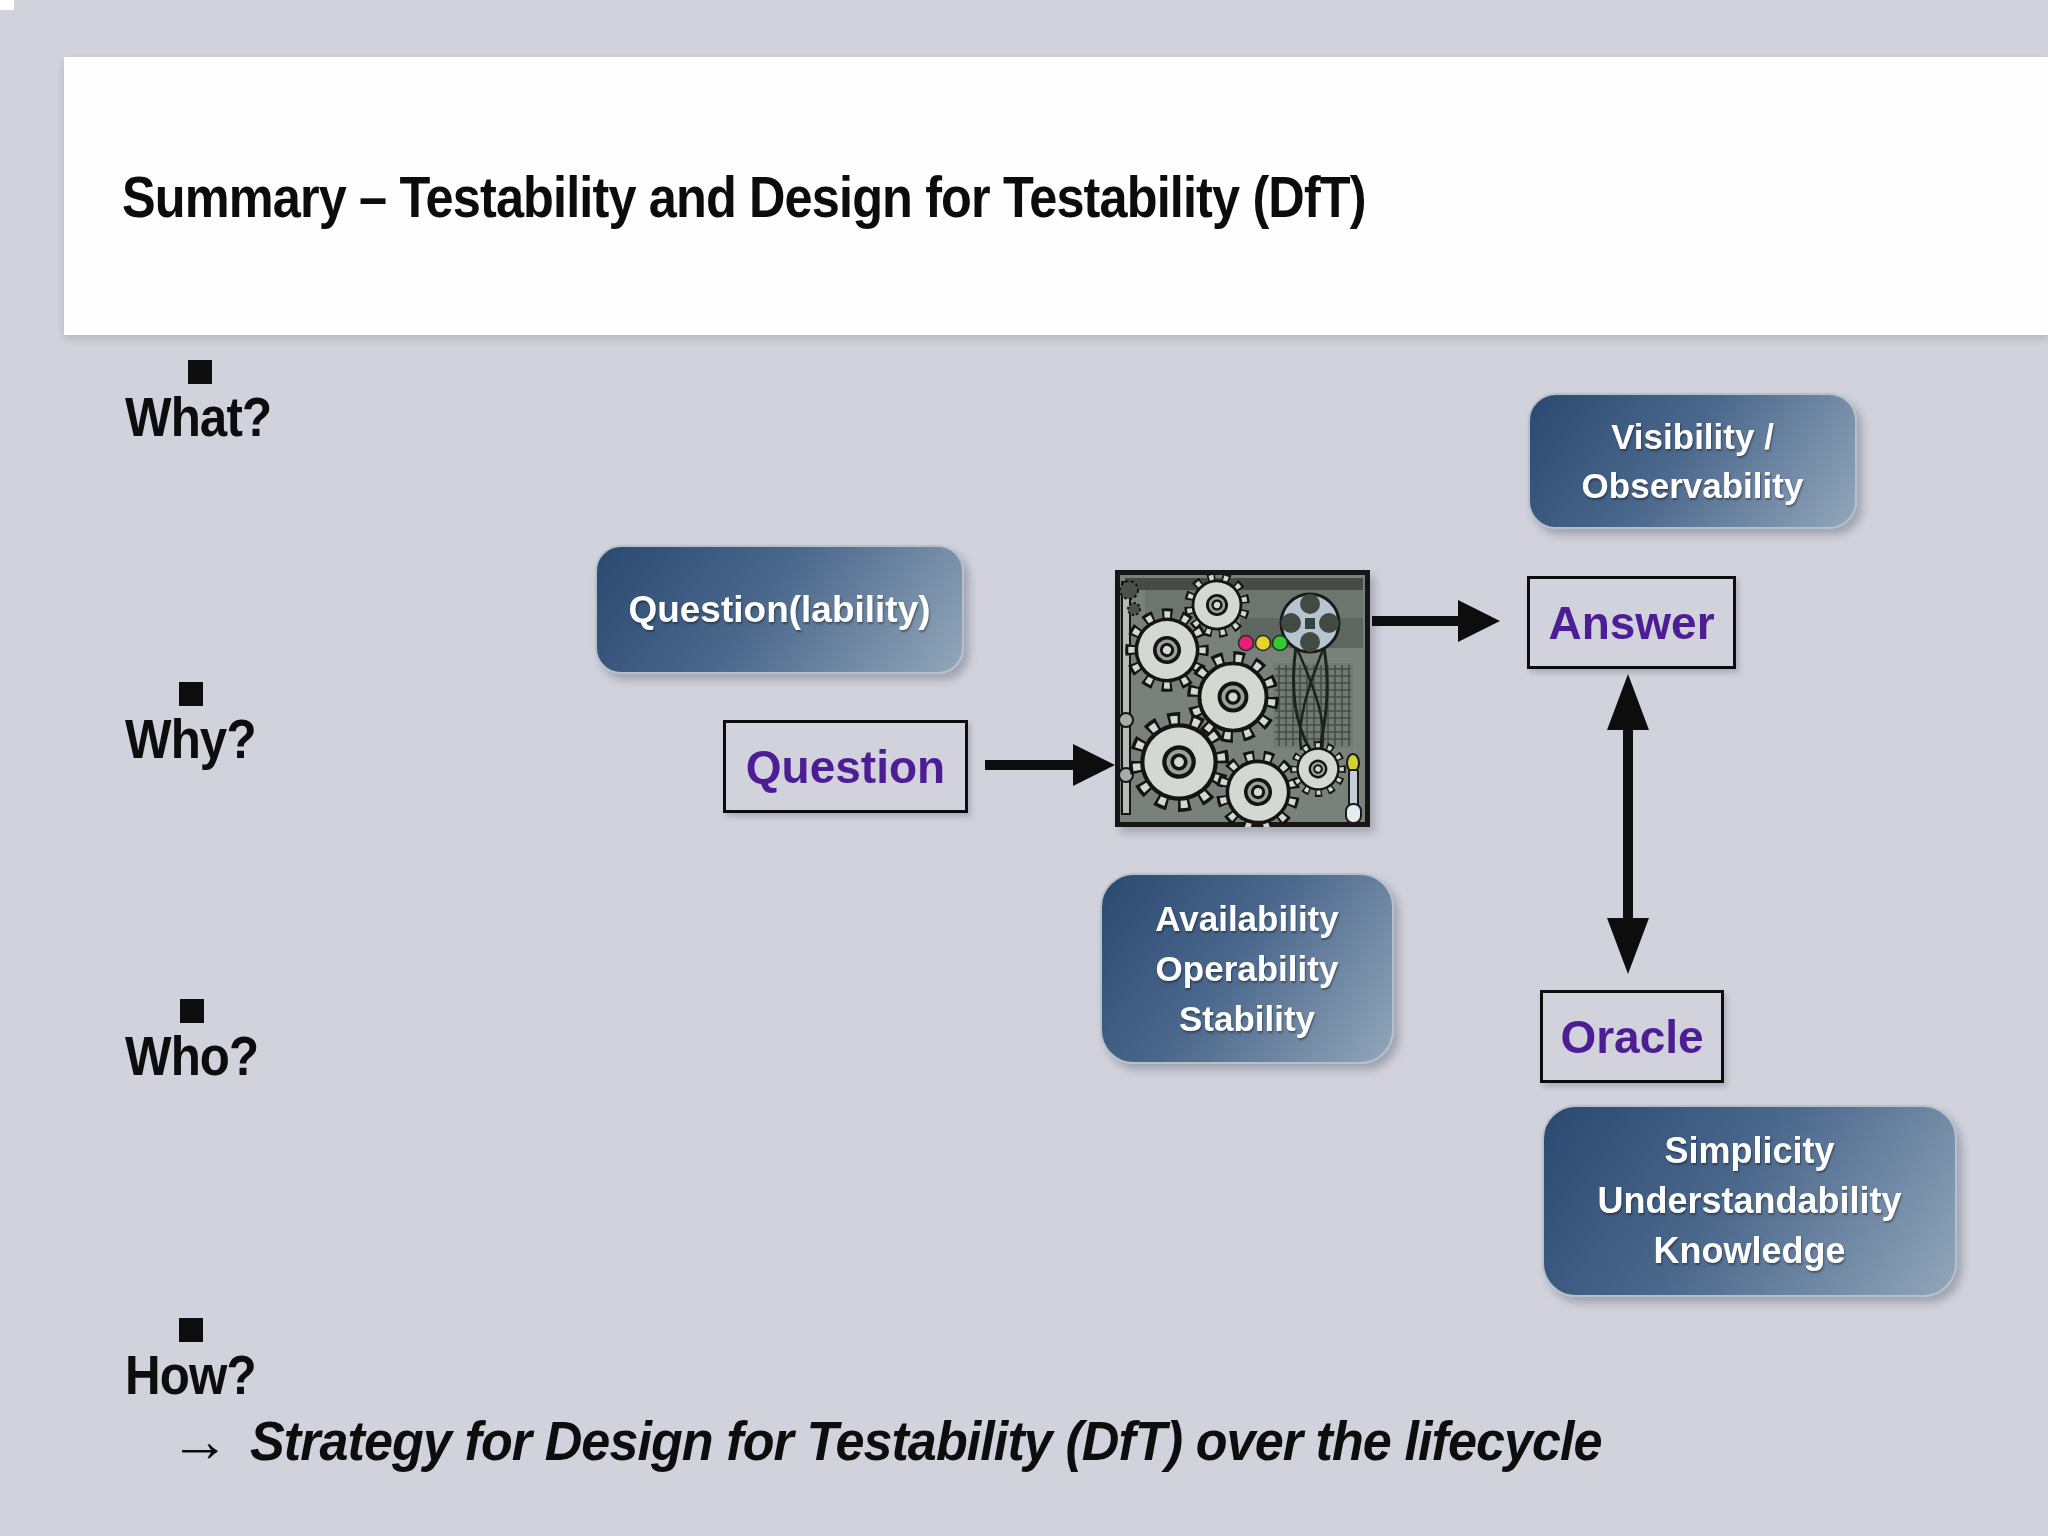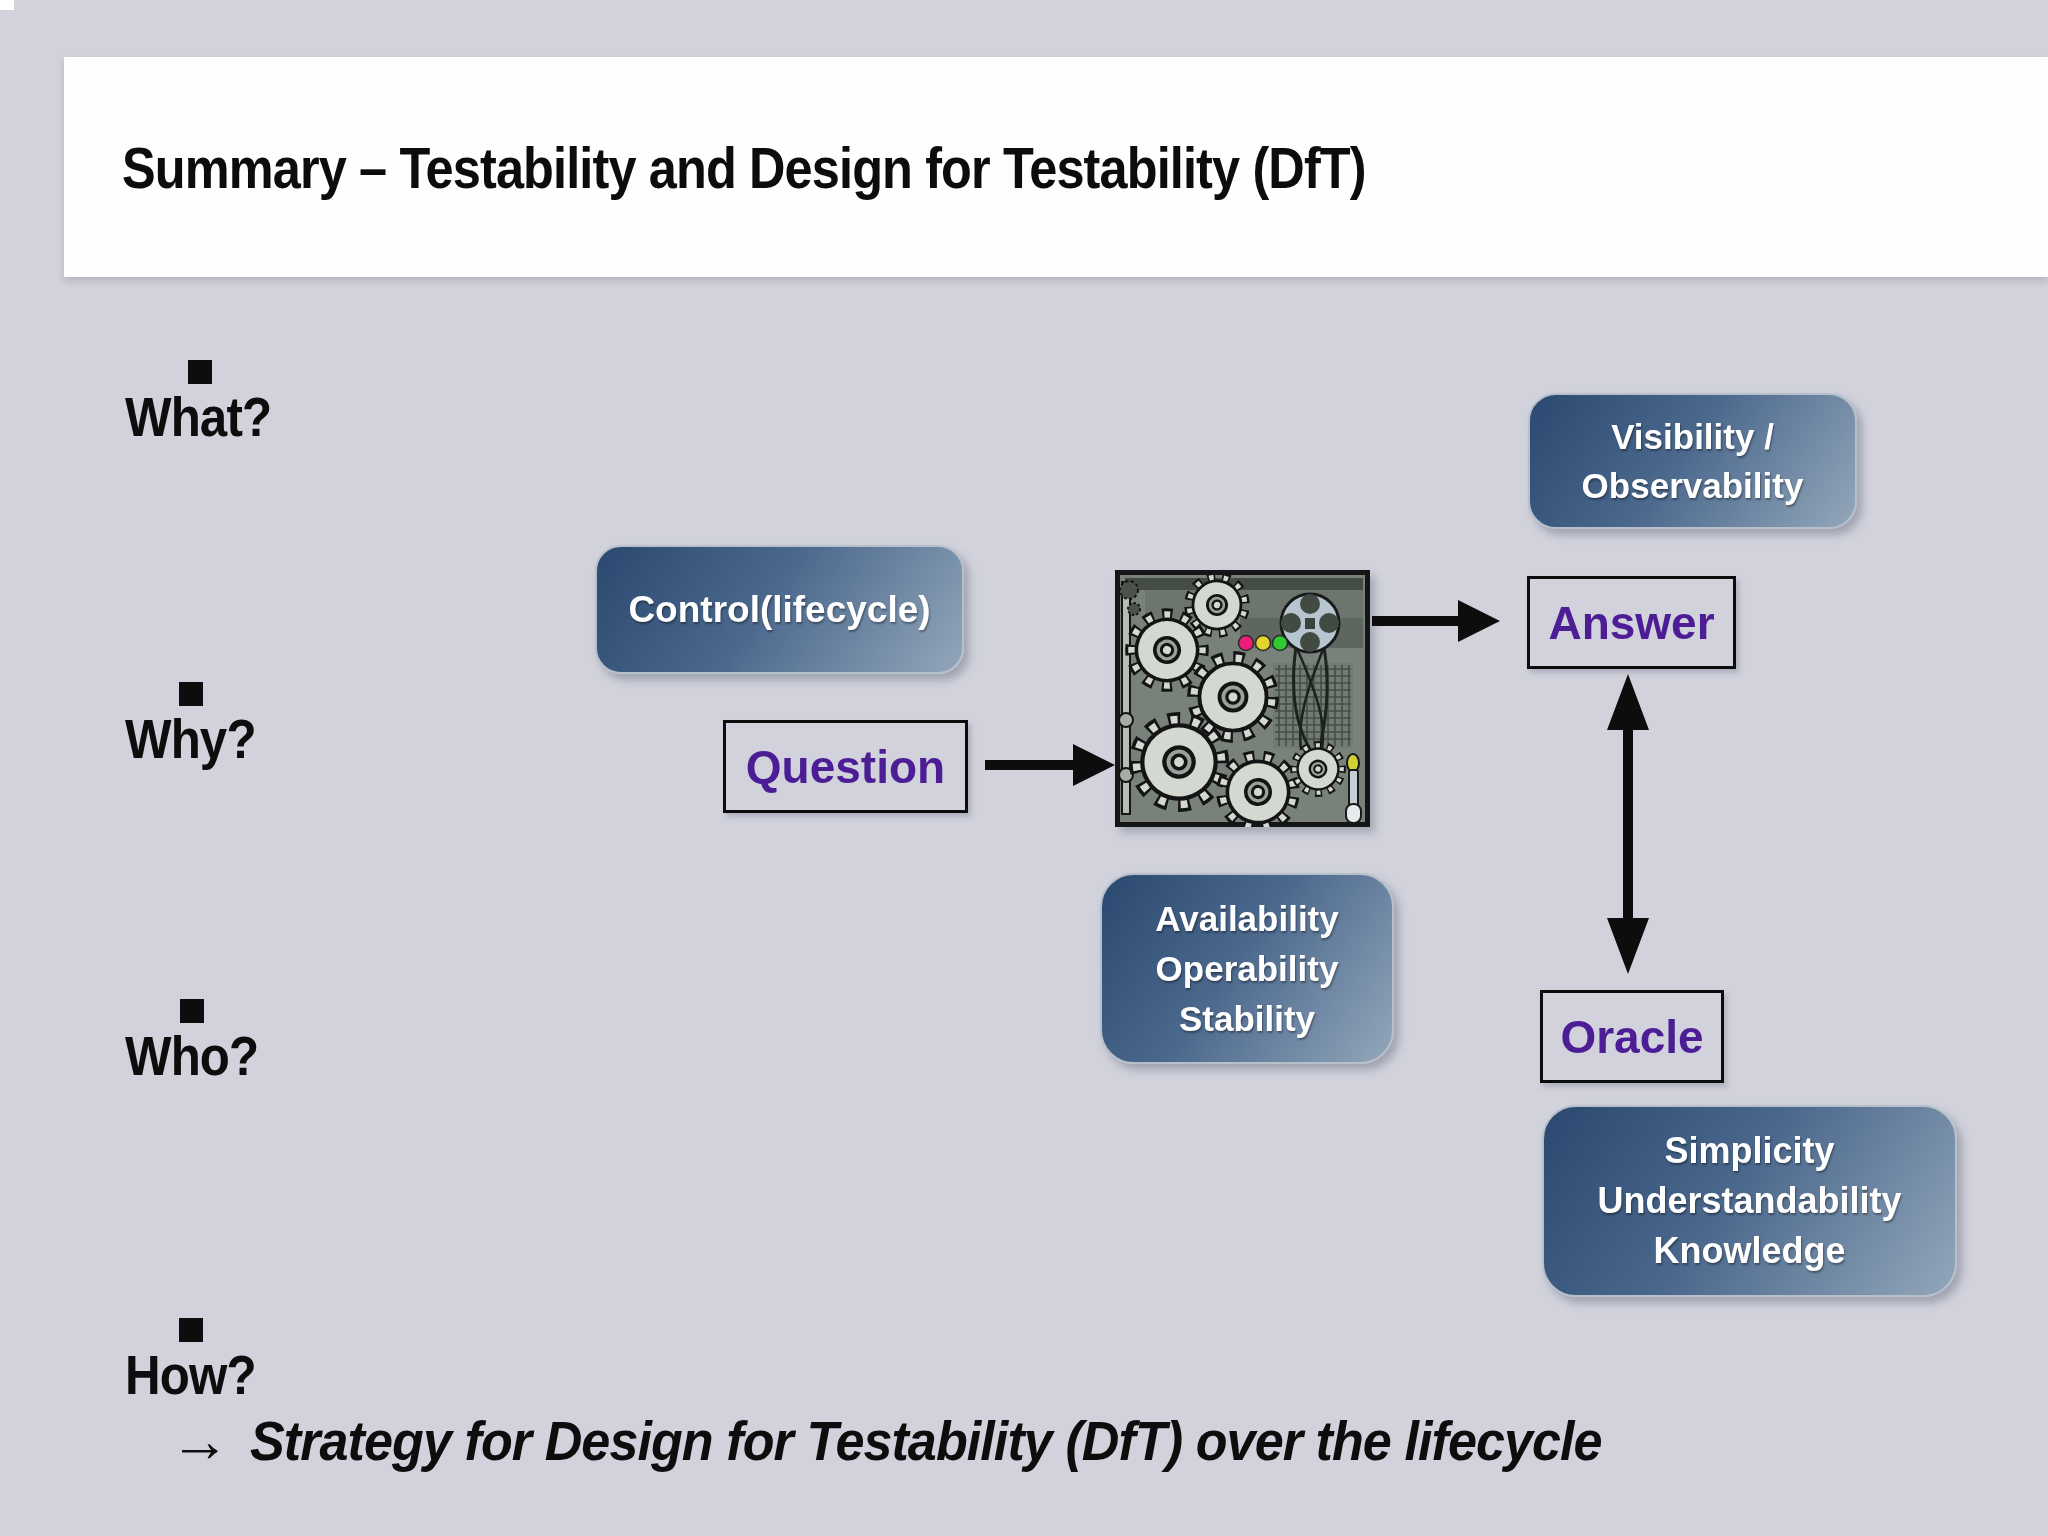--- a/index.html
+++ b/index.html
@@ -4,21 +4,21 @@
 <style>
   html,body{margin:0;padding:0;background:#9aa0ac;}
   .slide{
     position:relative;width:2048px;height:1536px;overflow:hidden;
     background:#d1d2dc;
     font-family:"Liberation Sans","DejaVu Sans",sans-serif;
     color:#0d0d0d;
   }
   .corner-chip{position:absolute;left:0;top:0;width:14px;height:10px;background:#ffffff;}
   .title-band{
-    position:absolute;left:64px;top:57px;width:1984px;height:220px;
+    position:absolute;left:64px;top:57px;width:1984px;height:278px;
     background:#fefefe;box-shadow:0 4px 7px rgba(60,62,80,0.18);
     display:flex;align-items:center;
   }
   .title-text{
     margin-left:58px;font-size:58px;font-weight:bold;letter-spacing:-1px;
     transform:scaleX(0.87);transform-origin:left center;white-space:nowrap;color:#0c0c0c;
   }
   .bullet-row{position:absolute;left:125px;height:72px;display:flex;align-items:center;flex-direction:column;}
   .bullet-row .sq{width:24px;height:24px;background:#0d0d0d;margin-right:17px;flex:0 0 auto;}
   .bullet-label{
@@ -87,21 +87,21 @@
     <span class="sq"></span>
     <span class="bullet-label">How?</span>
   </div>
 
   <div class="conclusion-row">
     <span class="conclusion-arrow">→</span>
     <span class="conclusion-text">Strategy for Design for Testability (DfT) over the lifecycle</span>
   </div>
 
   <div class="gbox gbox-control">
-    <span>Control(lifecycle)</span>
+    <span>Question(lability)</span>
   </div>
 
   <div class="gbox gbox-visibility">
     <span>Visibility /</span>
     <span>Observability</span>
   </div>
 
   <div class="gbox gbox-availability">
     <span>Availability</span>
     <span>Operability</span>

